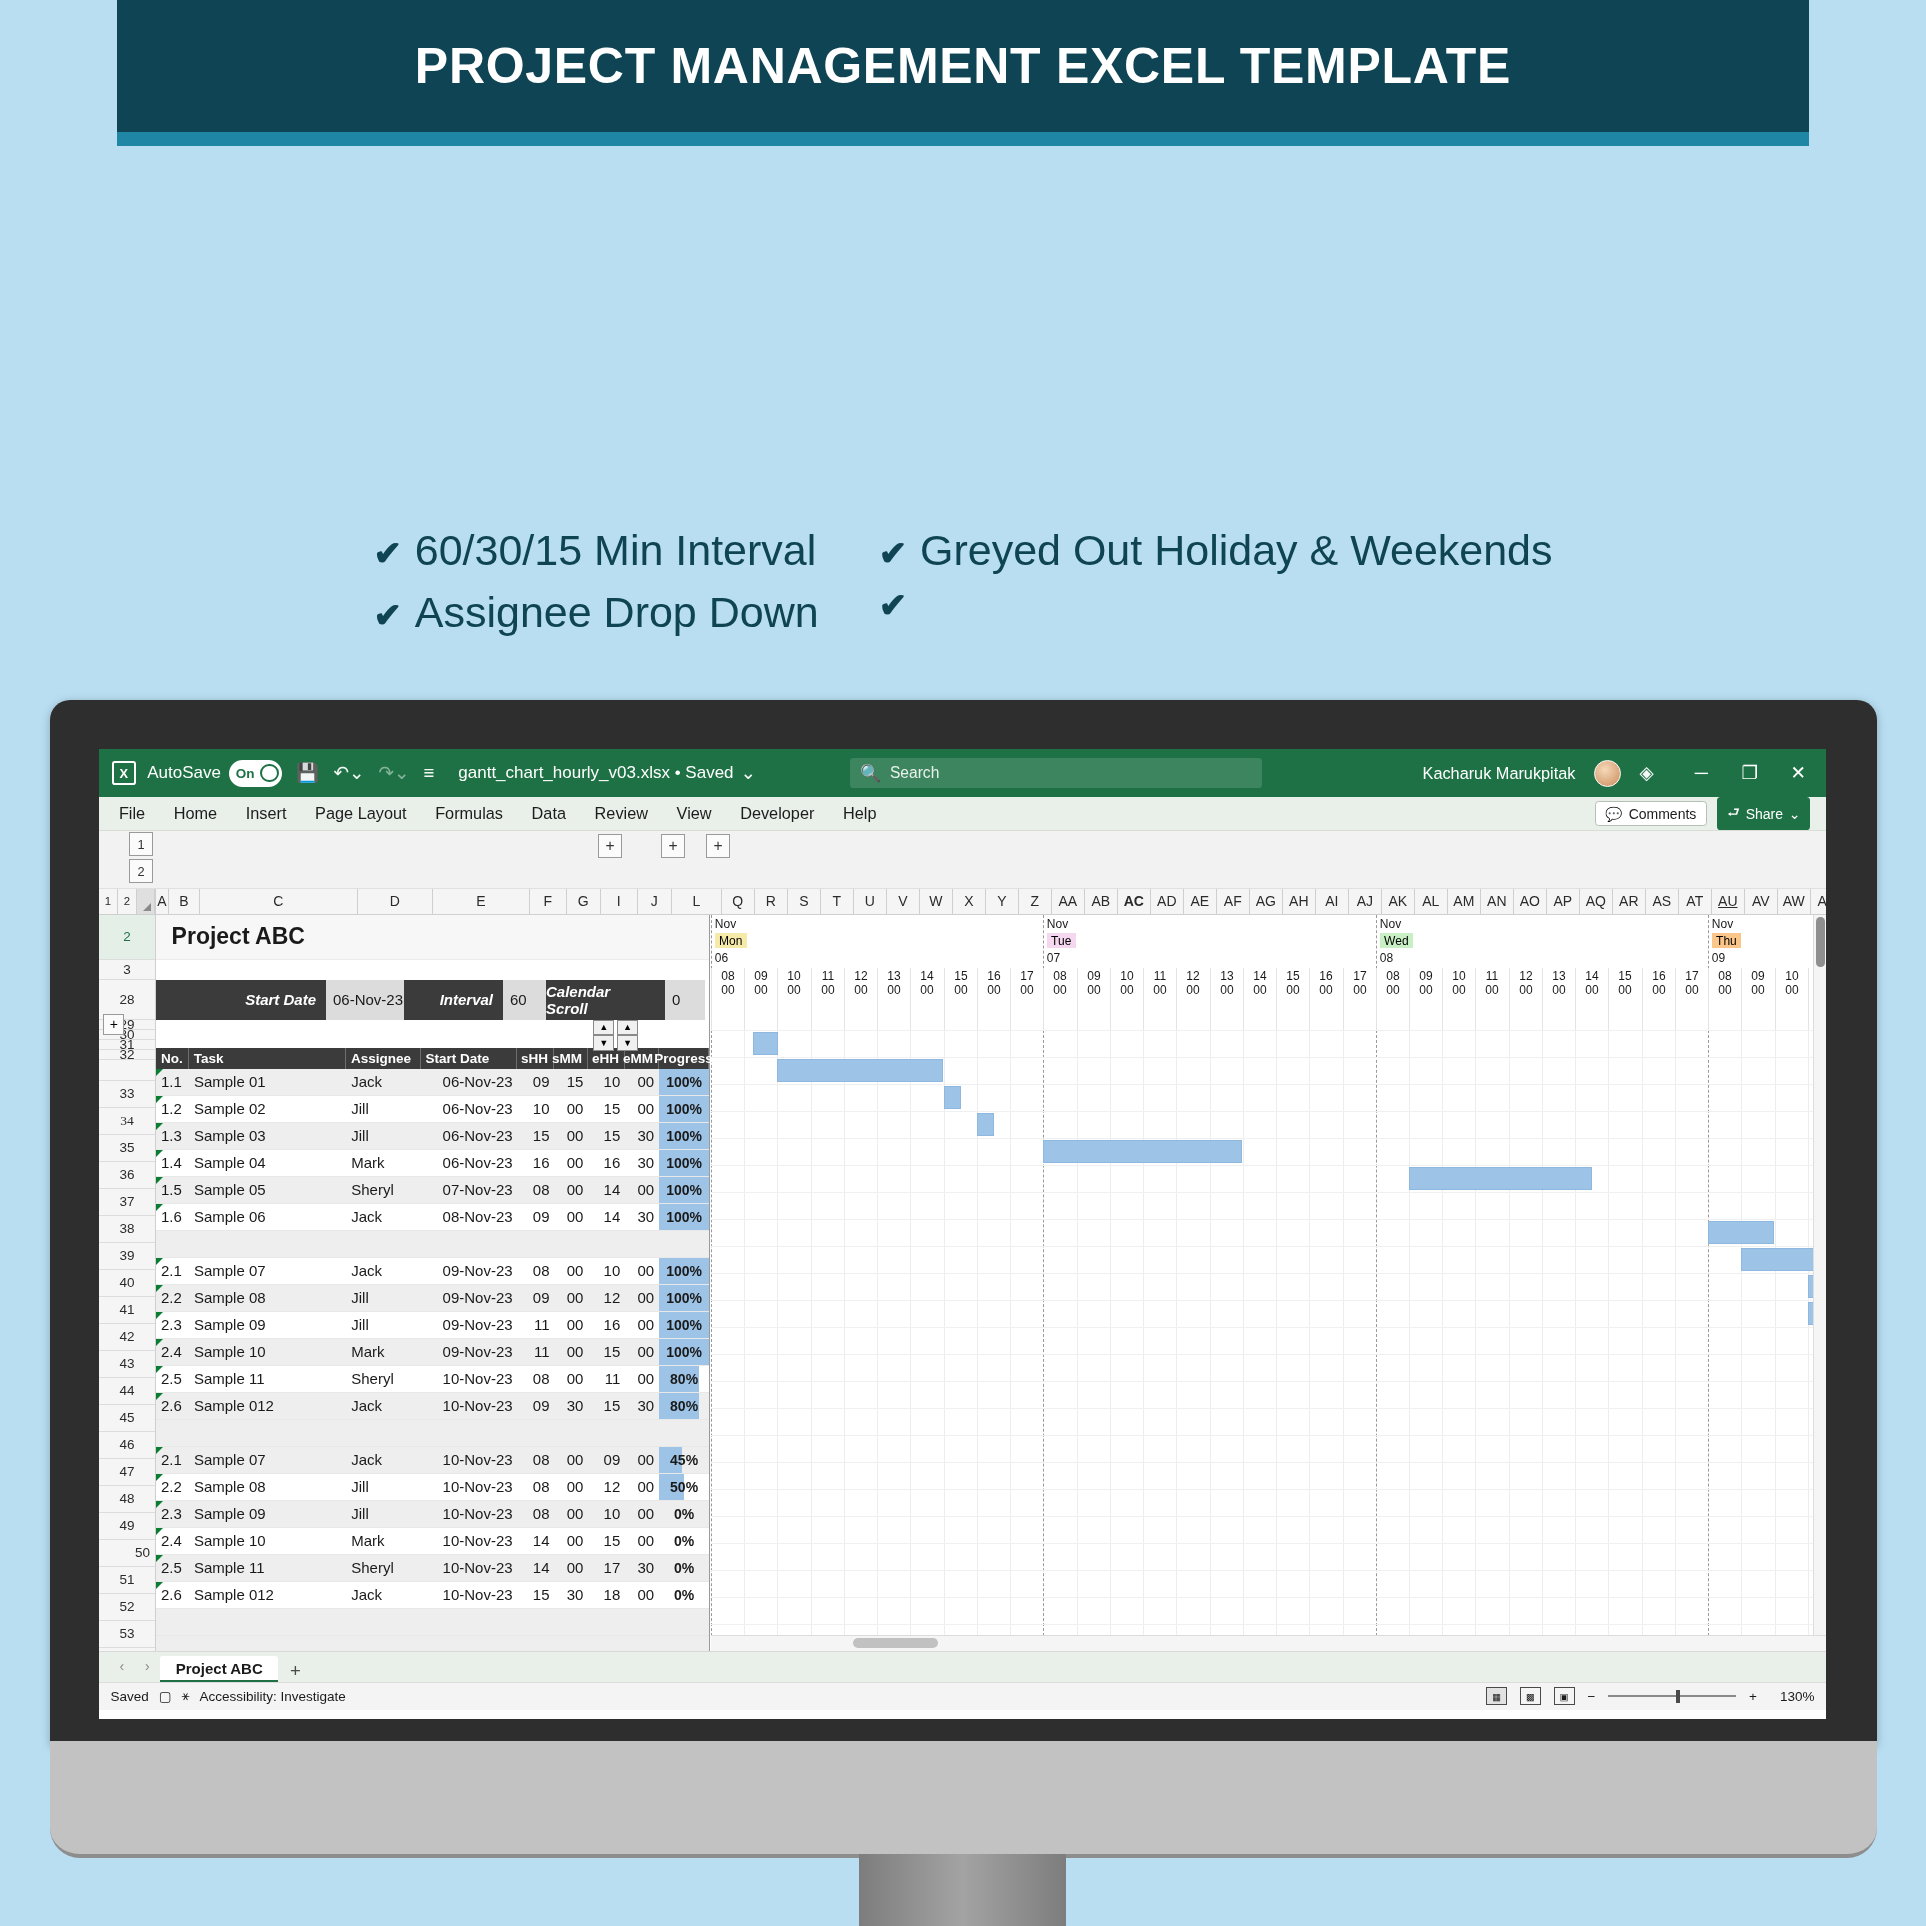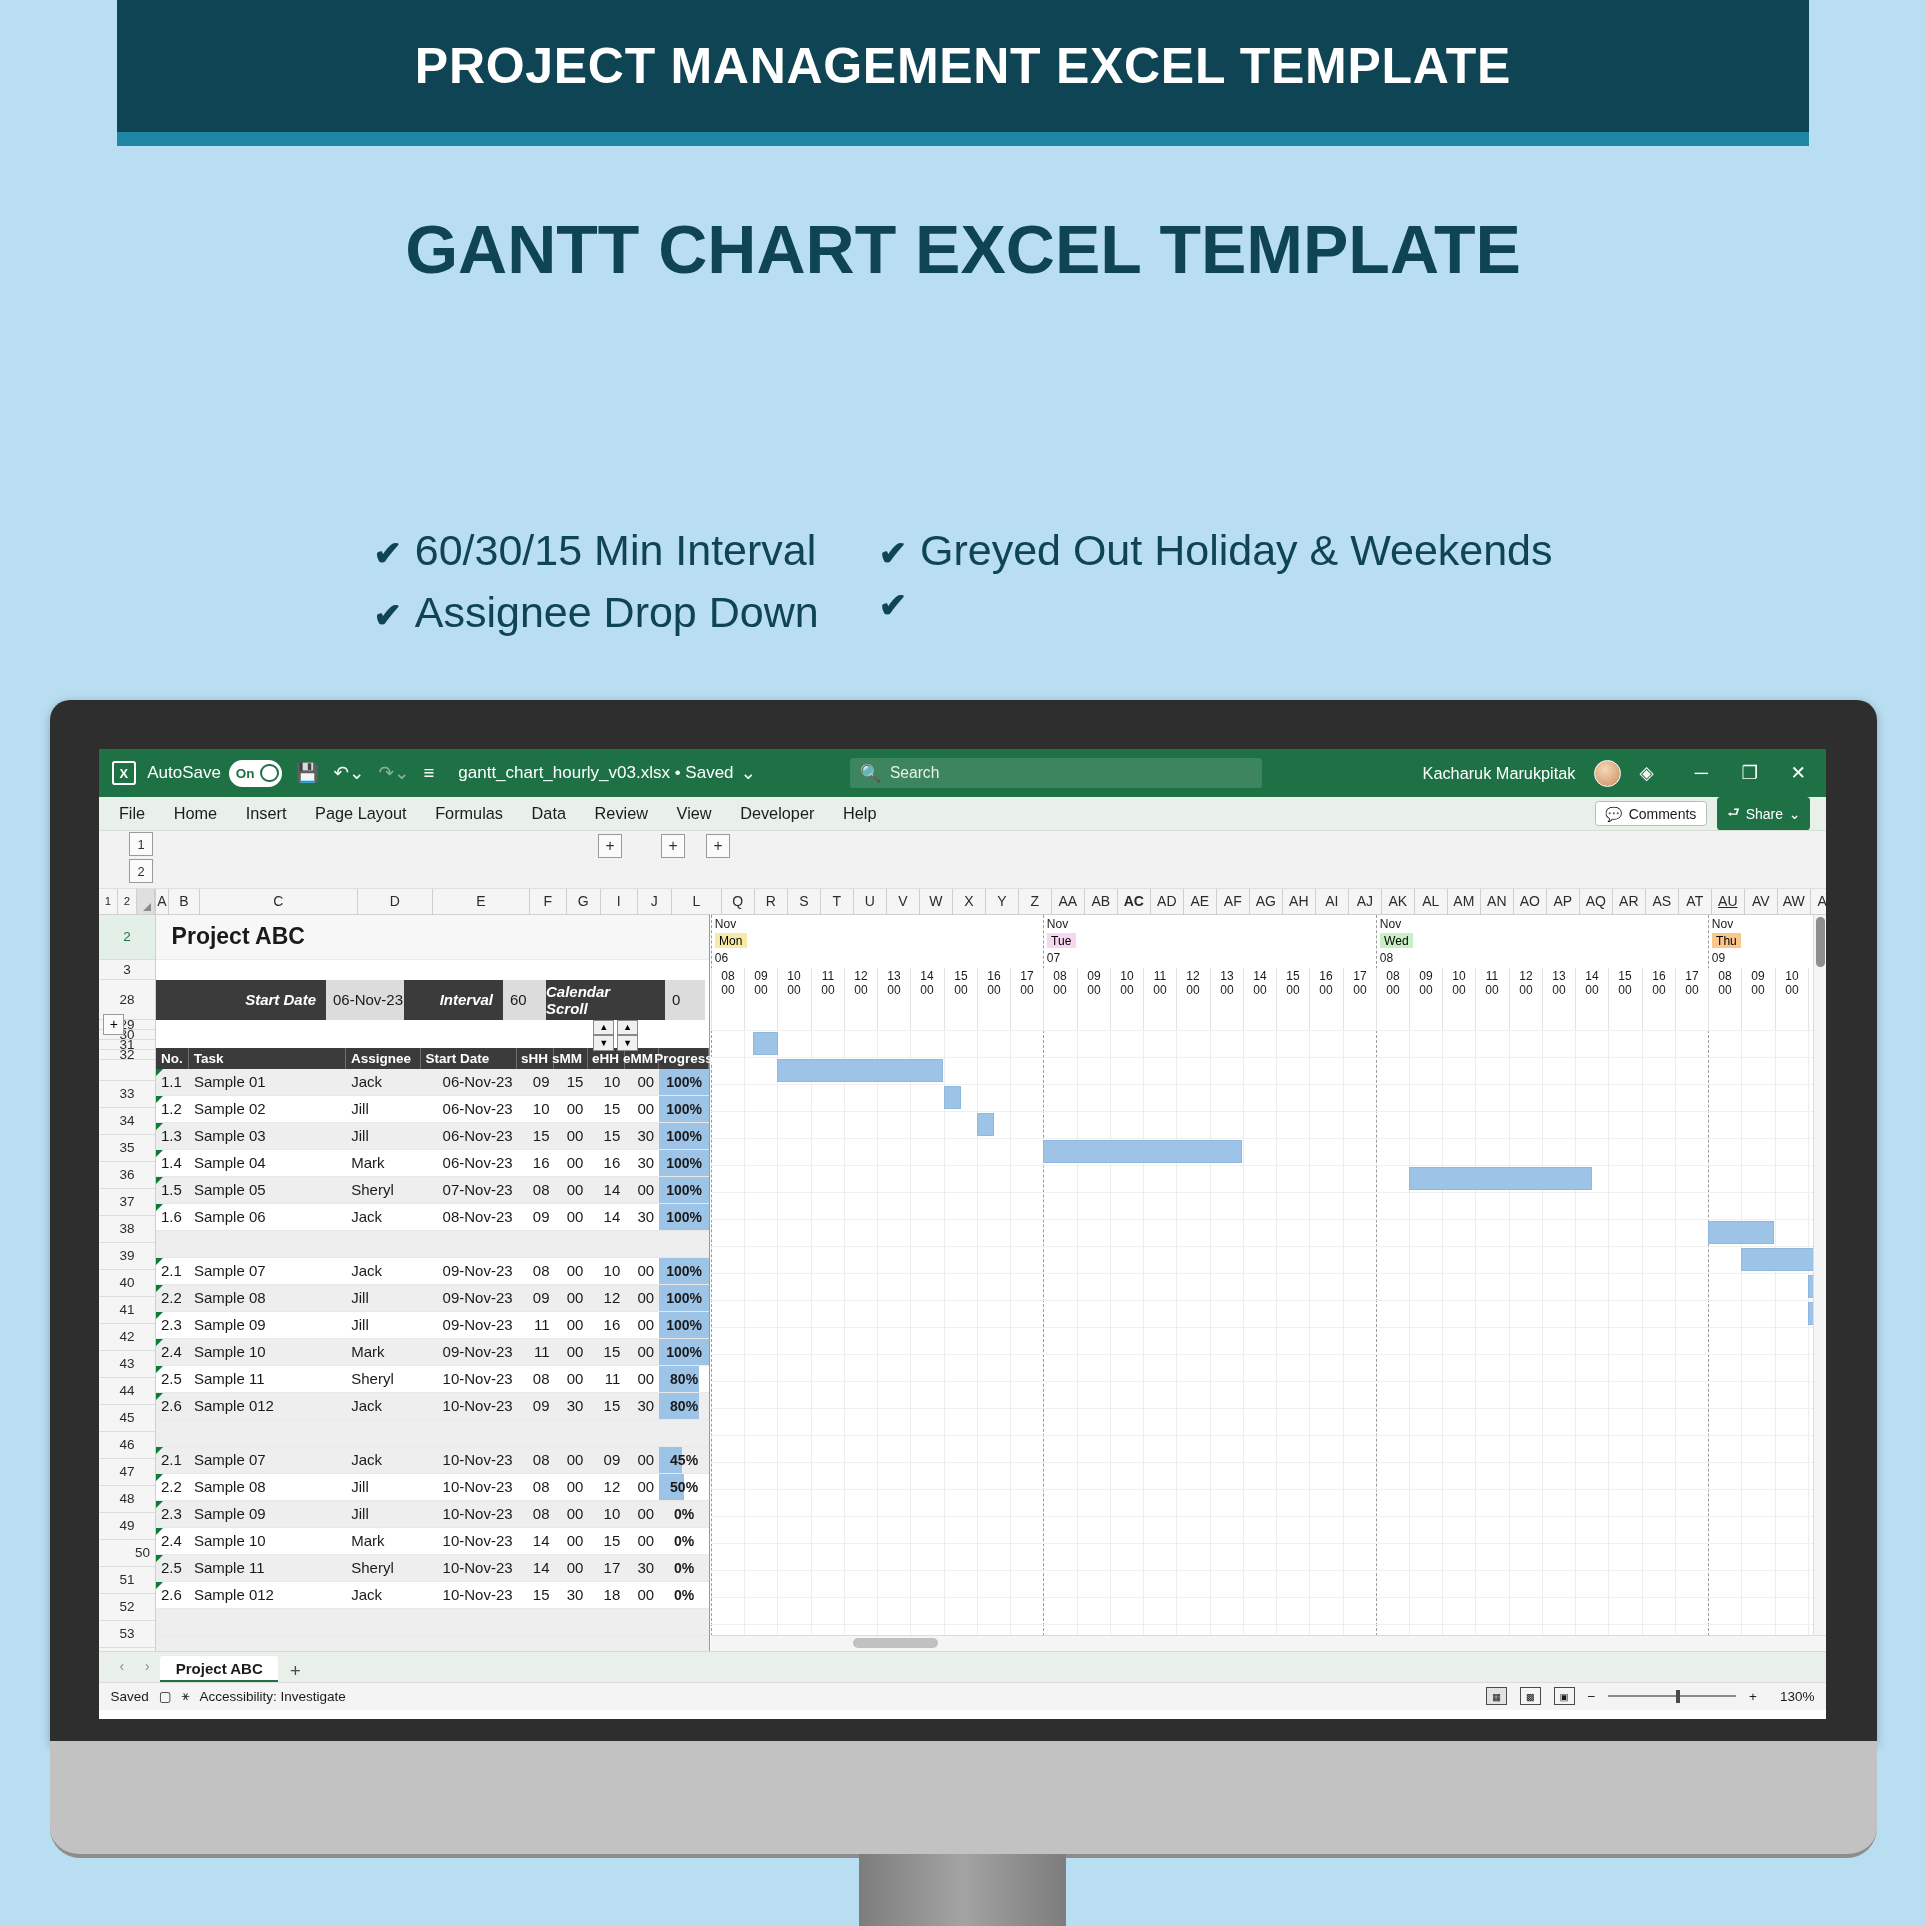--- a/index.html
+++ b/index.html
@@ -315,21 +315,20 @@
 </style>
 </head>
 <body>
 
 <div id="banner">
   <div id="banner-title">PROJECT MANAGEMENT EXCEL TEMPLATE</div>
 </div>
 <div id="banner-stripe"></div>
 
 <div id="hero">
-  <div id="hero-sub">GANTT CHART EXCEL TEMPLATE</div>
 </div>
 
 <div id="features">
   <div class="feat-col">
     <div class="feat-item">
       <span class="feat-check">✔</span>
       <span>60/30/15 Min Interval</span>
     </div>
     <div class="feat-item">
       <span class="feat-check">✔</span>
@@ -470,21 +469,21 @@
     <div id="rowgutter">
         <div class="rowno sel" style="height: 45px;">2</div>
         <div class="rowno" style="height: 20px;">3</div>
         <div class="rowno" style="height: 40px;">28</div>
         <div class="rowno" style="height: 10px;">29</div>
         <div class="rowno" style="height: 10px;">30</div>
         <div class="rowno" style="height: 10px;">31</div>
         <div class="rowno" style="height: 10px;">32</div>
         <div class="rowno" style="height: 21px;"></div>
         <div class="rowno" style="height: 27px;">33</div>
-        <div class="rowno" style="height: 27px;">34</div>
+        <div class="rowno" style="height: 27px; font-family: Liberation Serif, serif;">34</div>
         <div class="rowno" style="height: 27px;">35</div>
         <div class="rowno" style="height: 27px;">36</div>
         <div class="rowno" style="height: 27px;">37</div>
         <div class="rowno" style="height: 27px;">38</div>
         <div class="rowno" style="height: 27px;">39</div>
         <div class="rowno" style="height: 27px;">40</div>
         <div class="rowno" style="height: 27px;">41</div>
         <div class="rowno" style="height: 27px;">42</div>
         <div class="rowno" style="height: 27px;">43</div>
         <div class="rowno" style="height: 27px;">44</div>

